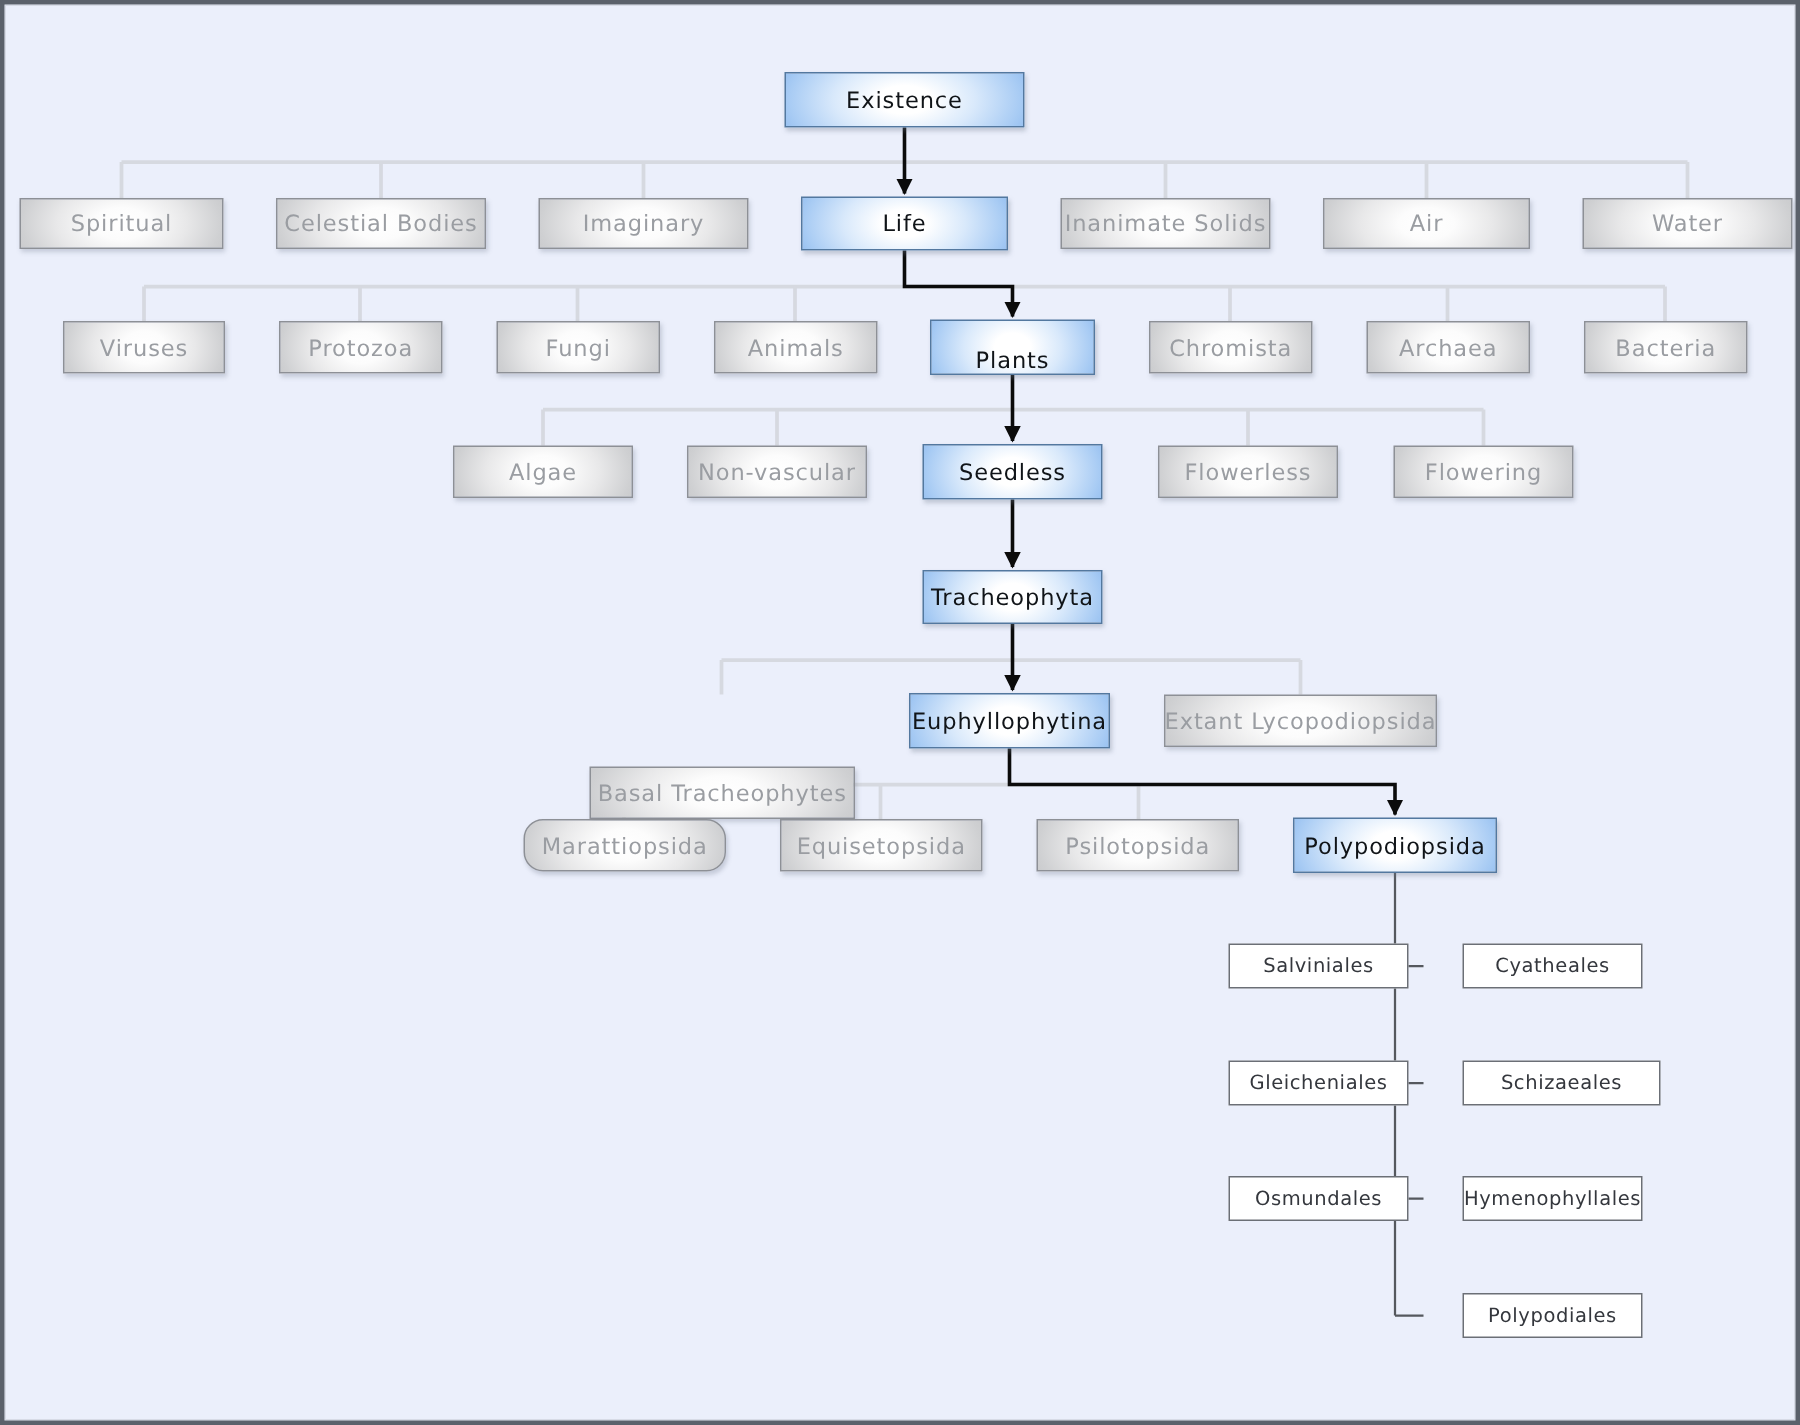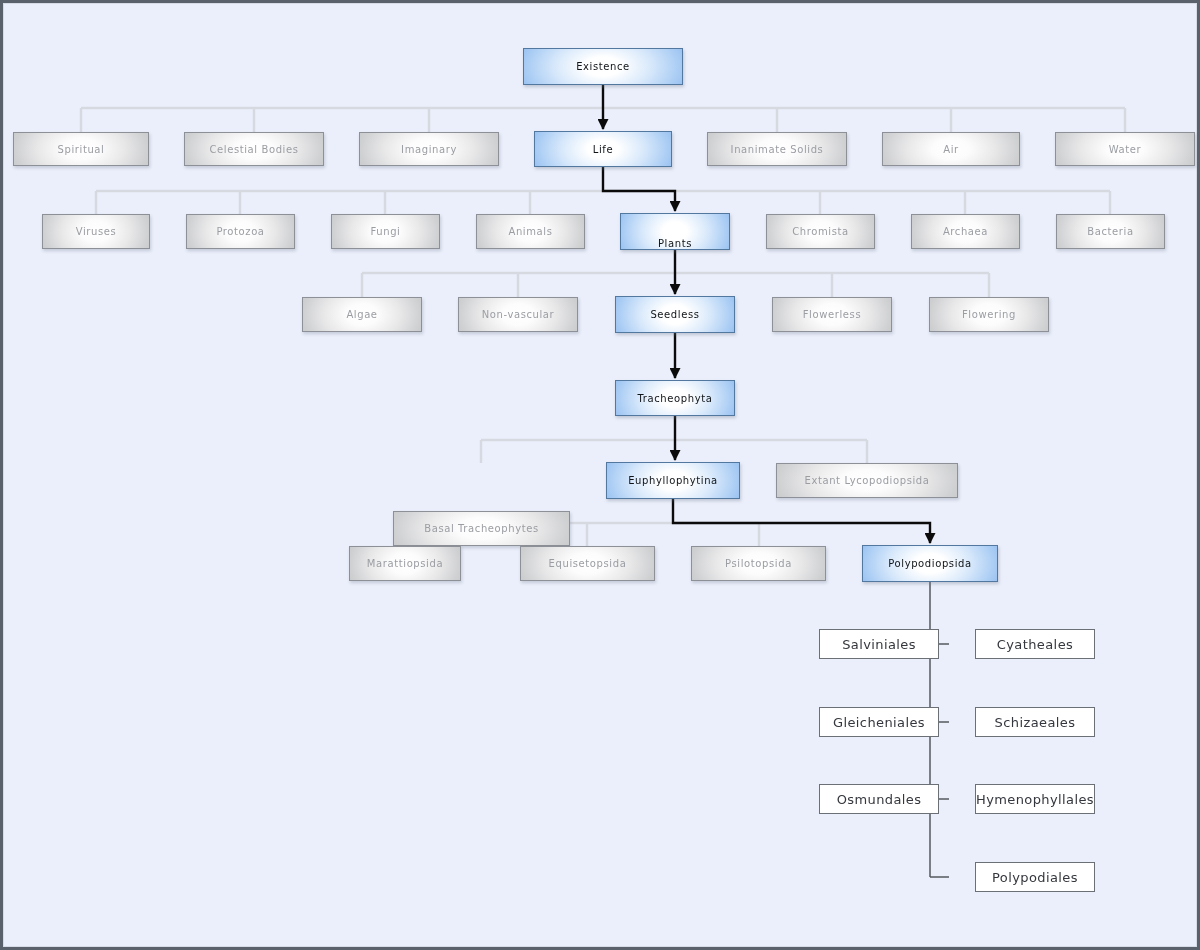--- a/index.html
+++ b/index.html
@@ -23,21 +23,21 @@
     height: 944px;
     pointer-events: none;
   }
   #nodes { position: absolute; left: 0; top: 0; width: 100%; height: 100%; }
   .node {
     position: absolute;
     box-sizing: border-box;
     display: flex;
     align-items: center;
     justify-content: center;
-    font-size: 10px;
+    font-size: 15px;
     letter-spacing: 0.6px;
     white-space: nowrap;
     cursor: default;
   }
   .node-blue {
     background: radial-gradient(ellipse 62% 150% at 50% 50%, #ffffff 0%, #ffffff 18%, #d9e9fb 48%, #a9ccf4 78%, #85b4ec 100%);
     border: 1.5px solid #53789f;
     color: #101418;
     box-shadow: 1px 2px 3px rgba(110,120,140,0.35);
   }
@@ -175,42 +175,42 @@
   </div>
       <div class="node node-gray" style="left: 390px; top: 460px; width: 177px; height: 35px; margin-top: 48px;">
     <span class="node-label">Basal Tracheophytes</span>
   </div>
       <div class="node node-blue" style="left: 603px; top: 459px; width: 134px; height: 37px;">
     <span class="node-label">Euphyllophytina</span>
   </div>
       <div class="node node-gray" style="left: 773px; top: 460px; width: 182px; height: 35px;">
     <span class="node-label">Extant Lycopodiopsida</span>
   </div>
-      <div class="node node-gray" style="left: 346px; top: 543px; width: 112px; height: 35px;">
+      <div class="node node-gray" style="left: 346px; top: 543px; width: 135px; height: 35px; border-radius: 13px;">
     <span class="node-label">Marattiopsida</span>
   </div>
       <div class="node node-gray" style="left: 517px; top: 543px; width: 135px; height: 35px;">
     <span class="node-label">Equisetopsida</span>
   </div>
       <div class="node node-blue" style="left: 859px; top: 542px; width: 136px; height: 37px;">
     <span class="node-label">Polypodiopsida</span>
   </div>
       <div class="node node-gray" style="left: 688px; top: 543px; width: 135px; height: 35px;">
     <span class="node-label">Psilotopsida</span>
   </div>
       <div class="node node-white" style="left: 790px; top: 626px; width: 120px; height: 30px;">
     <span class="node-label">Salviniales</span>
   </div>
       <div class="node node-white" style="left: 946px; top: 626px; width: 120px; height: 30px;">
     <span class="node-label">Cyatheales</span>
   </div>
       <div class="node node-white" style="left: 790px; top: 704px; width: 120px; height: 30px; justify-content: center;">
     <span class="node-label">Gleicheniales</span>
   </div>
-      <div class="node node-white" style="left: 946px; top: 704px; width: 120px; height: 30px;">
+      <div class="node node-white" style="left: 946px; top: 704px; width: 132px; height: 30px;">
     <span class="node-label">Schizaeales</span>
   </div>
       <div class="node node-white" style="left: 790px; top: 781px; width: 120px; height: 30px;">
     <span class="node-label">Osmundales</span>
   </div>
       <div class="node node-white" style="left: 946px; top: 781px; width: 120px; height: 30px;">
     <span class="node-label">Hymenophyllales</span>
   </div>
       <div class="node node-white" style="left: 946px; top: 859px; width: 120px; height: 30px;">
     <span class="node-label">Polypodiales</span>

